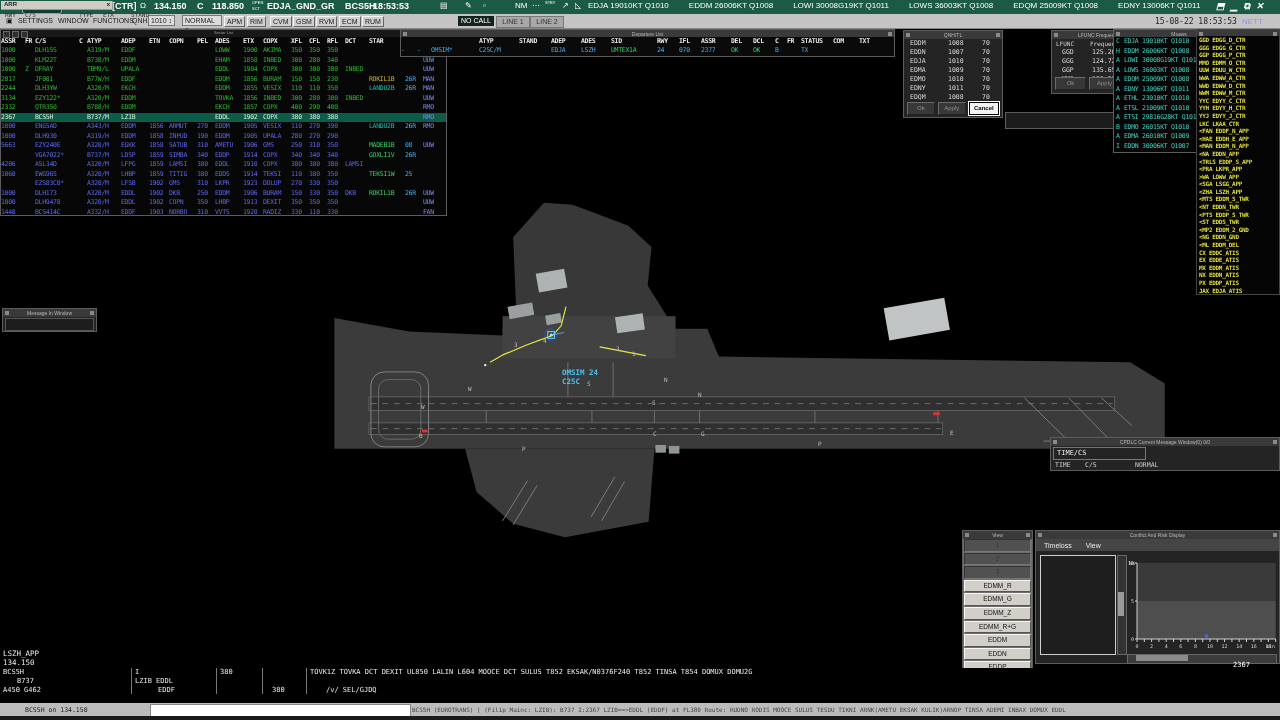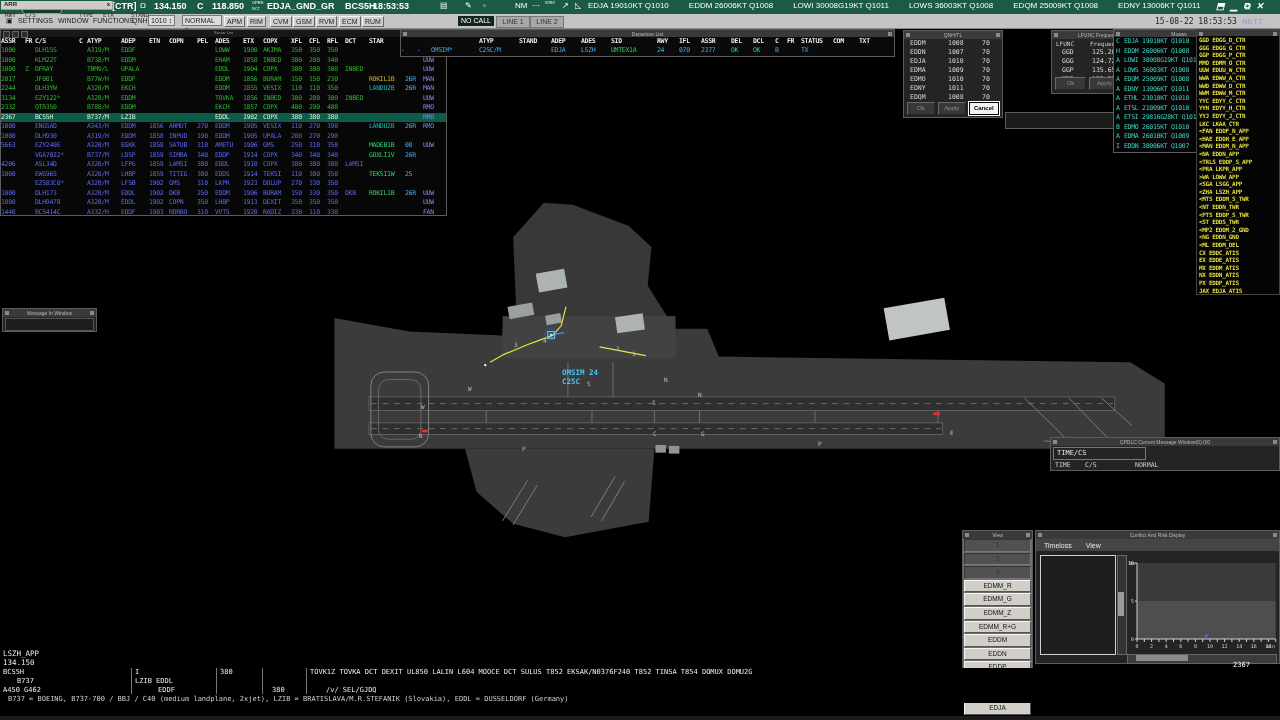--- a/index.html
+++ b/index.html
@@ -993,22 +993,26 @@
     <span style="left:3px;top:0">BCS5H</span>
     <span style="left:135px;top:0">I</span>
     <span style="left:220px;top:0">380</span>
     <span style="left:310px;top:0">TOVK1Z TOVKA DCT DEXIT UL850 LALIN L604 MOOCE DCT SULUS T852 EKSAK/N0376F240 T852 TINSA T854 DOMUX DOMU2G</span>
     <span style="left:17px;top:9px">B737</span>
     <span style="left:135px;top:9px">LZIB EDDL</span>
     <span style="left:3px;top:18px">A450 G462</span>
     <span style="left:158px;top:18px">EDDF</span>
     <span style="left:272px;top:18px">380</span>
     <span style="left:326px;top:18px">/v/ SEL/GJDQ</span>
-    <span style="left:8px;top:27px;color:#cfcfcf">B737 = BOEING, B737-700 / BBJ / C40 (medium landplane, 2xjet), LZIB = BRATISLAVA/M.R.STEFANIK (Slovakia), EDDL = DUSSELDORF (Germany)</span>
     <i class="vsep" style="left:131px"></i>
       <i class="vsep" style="left:216px"></i>
     <i class="vsep" style="left:262px"></i>
       <i class="vsep" style="left:306px"></i>
   </div>
 
+  <div id="cmdbar">
+    <span id="cmd-label">BCS5H on 134.150</span>
+    <input id="cmd-input" type="text" style="">
+    <span id="cmd-info">BCS5H (EUROTRANS) | (Filip Mainc: LZIB): B737 I:2367 LZIB==&gt;EDDL (EDDF) at FL380 Route: RUDNO RODIS MOOCE SULUS TESDU TIKNI ARNK(AMETU EKSAK KULIK)ARNOP TINSA ADEMI INBAX DOMUX EDDL</span>
+  </div>
   <div id="bottom-edge"></div>
 
 </div>
 
 </body></html>

